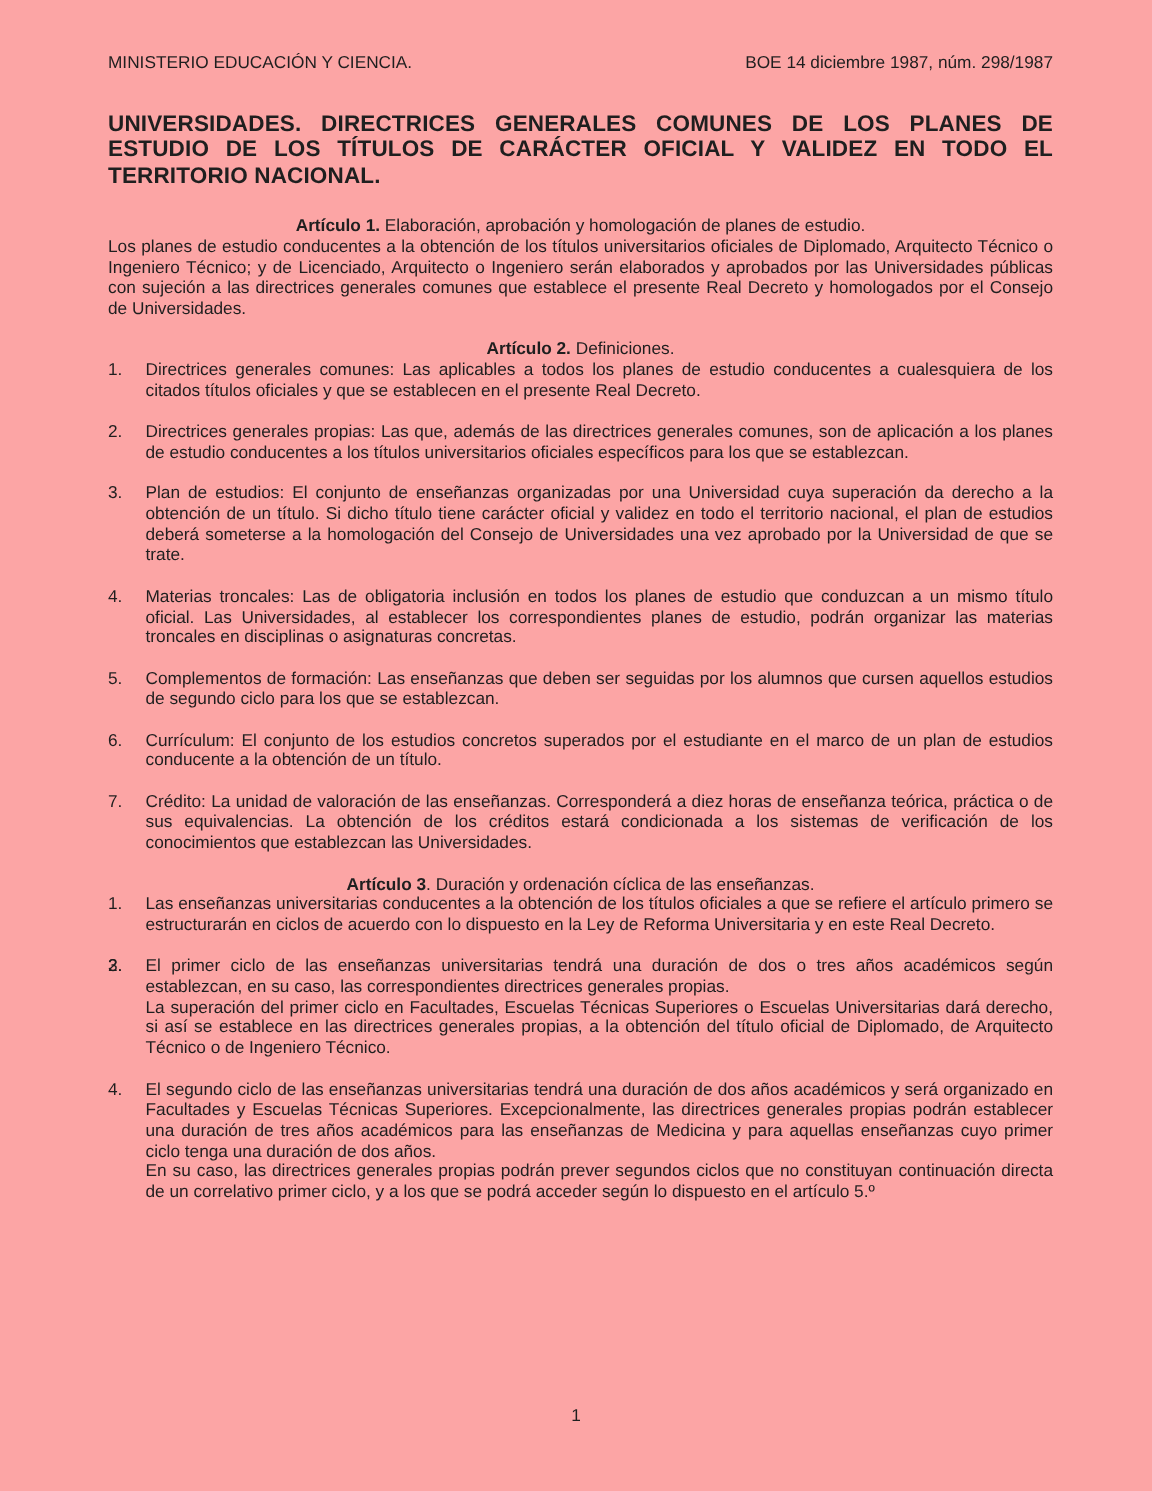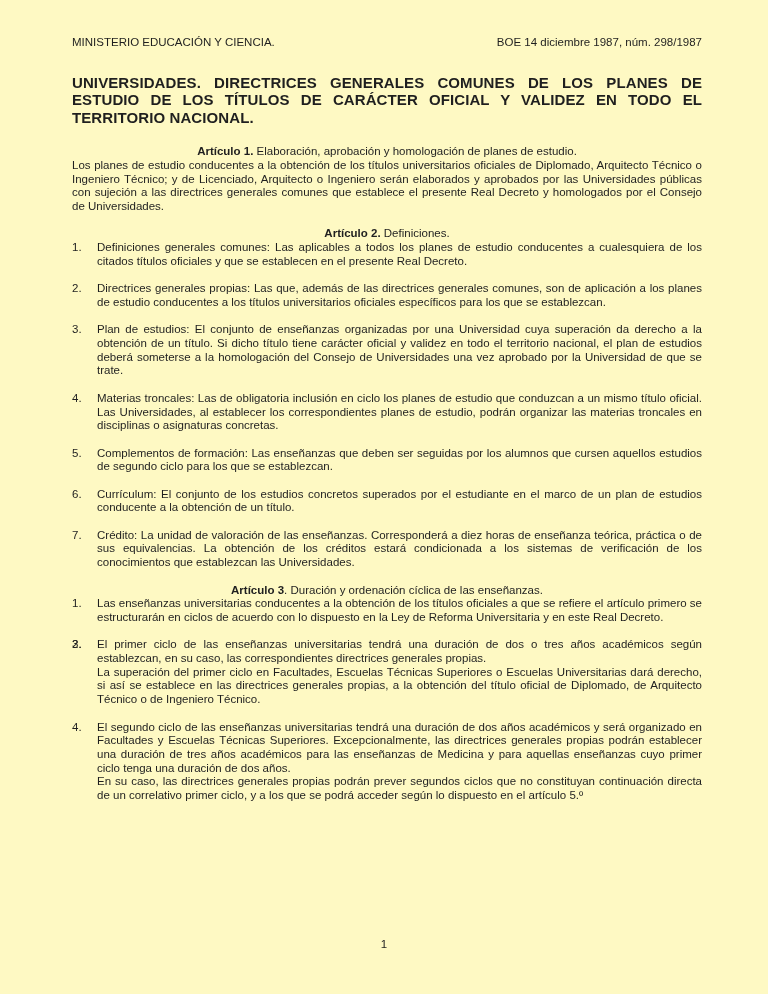--- a/index.html
+++ b/index.html
@@ -2,21 +2,21 @@
 <html><head>
 <meta charset="utf-8">
 <style>
   html, body { margin: 0; padding: 0; background: #ffffff; }
   .page {
     position: relative;
     width: 768px;
     height: 994px;
     box-sizing: border-box;
     padding: 36px 66px 0 72px;
-    background: #fef9c3;
+    background: #fca5a5;
     color: #1f1f1f;
     font-family: "Liberation Sans", "DejaVu Sans", sans-serif;
     font-size: 11.5px;
     line-height: 13.7px;
     overflow: hidden;
     hyphens: none;
   }
   .header {
     display: flex;
     justify-content: space-between;
@@ -60,33 +60,33 @@
   <section class="art">
     <p class="art-heading"><b>Artículo 1.</b><span> Elaboración, aprobación y homologación de planes de estudio.</span></p>
     <p class="para">Los planes de estudio conducentes a la obtención de los títulos universitarios oficiales de Diplomado, Arquitecto Técnico o Ingeniero Técnico; y de Licenciado, Arquitecto o Ingeniero serán elaborados y aprobados por las Universidades públicas con sujeción a las directrices generales comunes que establece el presente Real Decreto y homologados por el Consejo de Universidades.</p>
   </section>
 
   <section class="art">
     <p class="art-heading"><b>Artículo 2.</b><span> Definiciones.</span></p>
 
     <div class="item">
       <span class="num">1.</span>
-      <p class="para">Definiciones generales comunes: Las aplicables a todos los planes de estudio conducentes a cualesquiera de los citados títulos oficiales y que se establecen en el presente Real Decreto.</p>
+      <p class="para">Directrices generales comunes: Las aplicables a todos los planes de estudio conducentes a cualesquiera de los citados títulos oficiales y que se establecen en el presente Real Decreto.</p>
     </div>
     <div class="item">
       <span class="num">2.</span>
       <p class="para">Directrices generales propias: Las que, además de las directrices generales comunes, son de aplicación a los planes de estudio conducentes a los títulos universitarios oficiales específicos para los que se establezcan.</p>
     </div>
     <div class="item">
       <span class="num">3.</span>
       <p class="para">Plan de estudios: El conjunto de enseñanzas organizadas por una Universidad cuya superación da derecho a la obtención de un título. Si dicho título tiene carácter oficial y validez en todo el territorio nacional, el plan de estudios deberá someterse a la homologación del Consejo de Universidades una vez aprobado por la Universidad de que se trate.</p>
     </div>
     <div class="item">
       <span class="num">4.</span>
-      <p class="para">Materias troncales: Las de obligatoria inclusión en ciclo los planes de estudio que conduzcan a un mismo título oficial. Las Universidades, al establecer los correspondientes planes de estudio, podrán organizar las materias troncales en disciplinas o asignaturas concretas.</p>
+      <p class="para">Materias troncales: Las de obligatoria inclusión en todos los planes de estudio que conduzcan a un mismo título oficial. Las Universidades, al establecer los correspondientes planes de estudio, podrán organizar las materias troncales en disciplinas o asignaturas concretas.</p>
     </div>
     <div class="item">
       <span class="num">5.</span>
       <p class="para">Complementos de formación: Las enseñanzas que deben ser seguidas por los alumnos que cursen aquellos estudios de segundo ciclo para los que se establezcan.</p>
     </div>
     <div class="item">
       <span class="num">6.</span>
       <p class="para">Currículum: El conjunto de los estudios concretos superados por el estudiante en el marco de un plan de estudios conducente a la obtención de un título.</p>
     </div>
     <div class="item">

